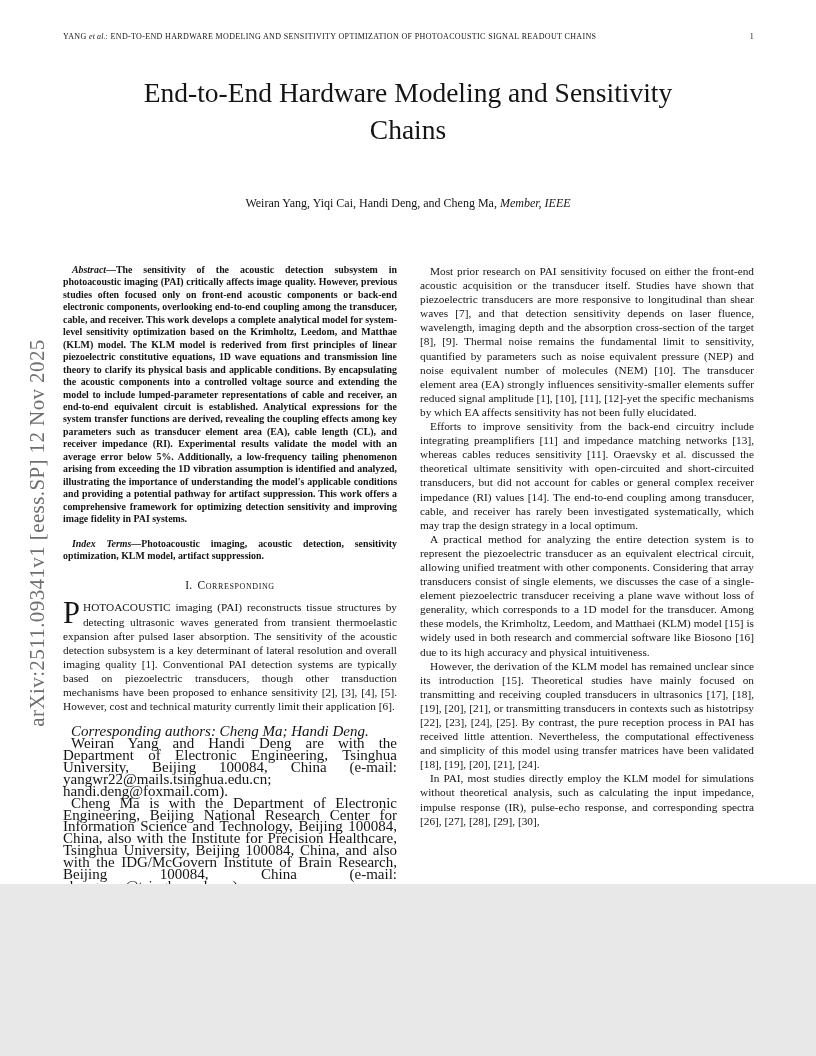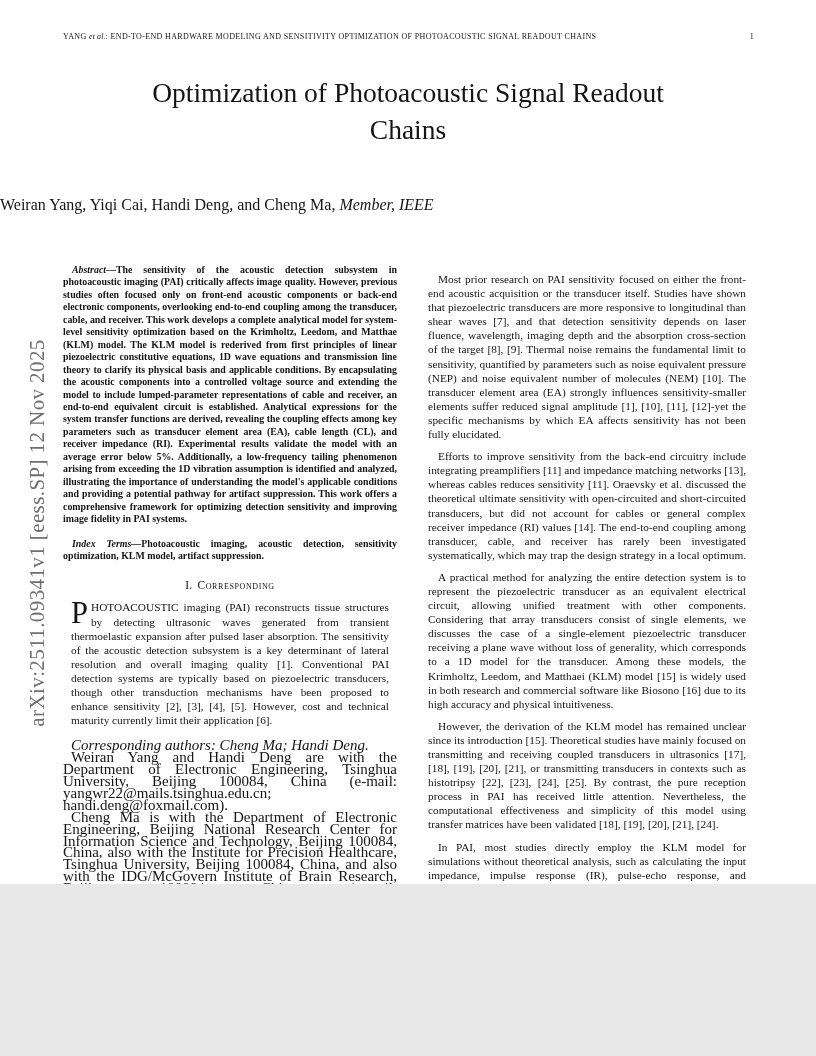--- a/index.html
+++ b/index.html
@@ -24,21 +24,21 @@
   .running-head .page-num { margin-left:12px; }
 
   
   .paper-title {
     position:absolute; top:74px; left:78px; width:660px;
     text-align:center;
     font-size:27.5px; line-height:37px; font-weight:normal;
   }
   .author-line {
     position:absolute; top:196px; left:0; width:816px;
-    text-align:left; font-size:16px;
+    text-align:center; font-size:12px;
   }
   .author-line .membership { font-style:italic; }
 
   
   .watermark {
     position:absolute; left:37px; top:533px;
     transform:translate(-50%,-50%) rotate(-90deg);
     white-space:nowrap;
     font-size:21px; letter-spacing:0.4px;
     color:#6f6f6f;
@@ -64,21 +64,21 @@
     margin:17px 0 9px 0;
     text-align:center;
     font-weight:normal;
     font-size:11.5px;
     letter-spacing:0.2px;
   }
   .section-heading .sec-no { margin-right:5px; }
   .section-heading .sc { font-variant:small-caps; letter-spacing:0.6px; }
 
   .body-p {
-    margin:8px;
+    margin:0;
     font-size:11.3px; line-height:14.1px;
     text-align:justify; text-indent:10px;
   }
   .dropcap-p { text-indent:0; }
   .dropcap {
     float:left;
     font-size:30.5px; line-height:25px;
     padding:1px 3px 0 0;
   }
 
@@ -94,21 +94,21 @@
 <body>
 
 <div class="page">
 
   <div class="running-head">
     <div class="head-text"><span>YANG </span><span class="etal">et al.</span><span>: END-TO-END HARDWARE MODELING AND SENSITIVITY OPTIMIZATION OF PHOTOACOUSTIC SIGNAL READOUT CHAINS</span></div>
     <div class="page-num">1</div>
   </div>
 
   <div class="paper-title">
-    <div>Optimization of Photoacoustic Signal Readout</div>
+    <div>End-to-End Hardware Modeling and Sensitivity</div>
     <div>Chains</div>
   </div>
 
   <div class="author-line">
     <span>Weiran Yang, Yiqi Cai, Handi Deng, and Cheng Ma, </span><span class="membership">Member, IEEE</span>
   </div>
 
   <div class="watermark">arXiv:2511.09341v1  [eess.SP]  12 Nov 2025</div>
 
   <div class="columns">

